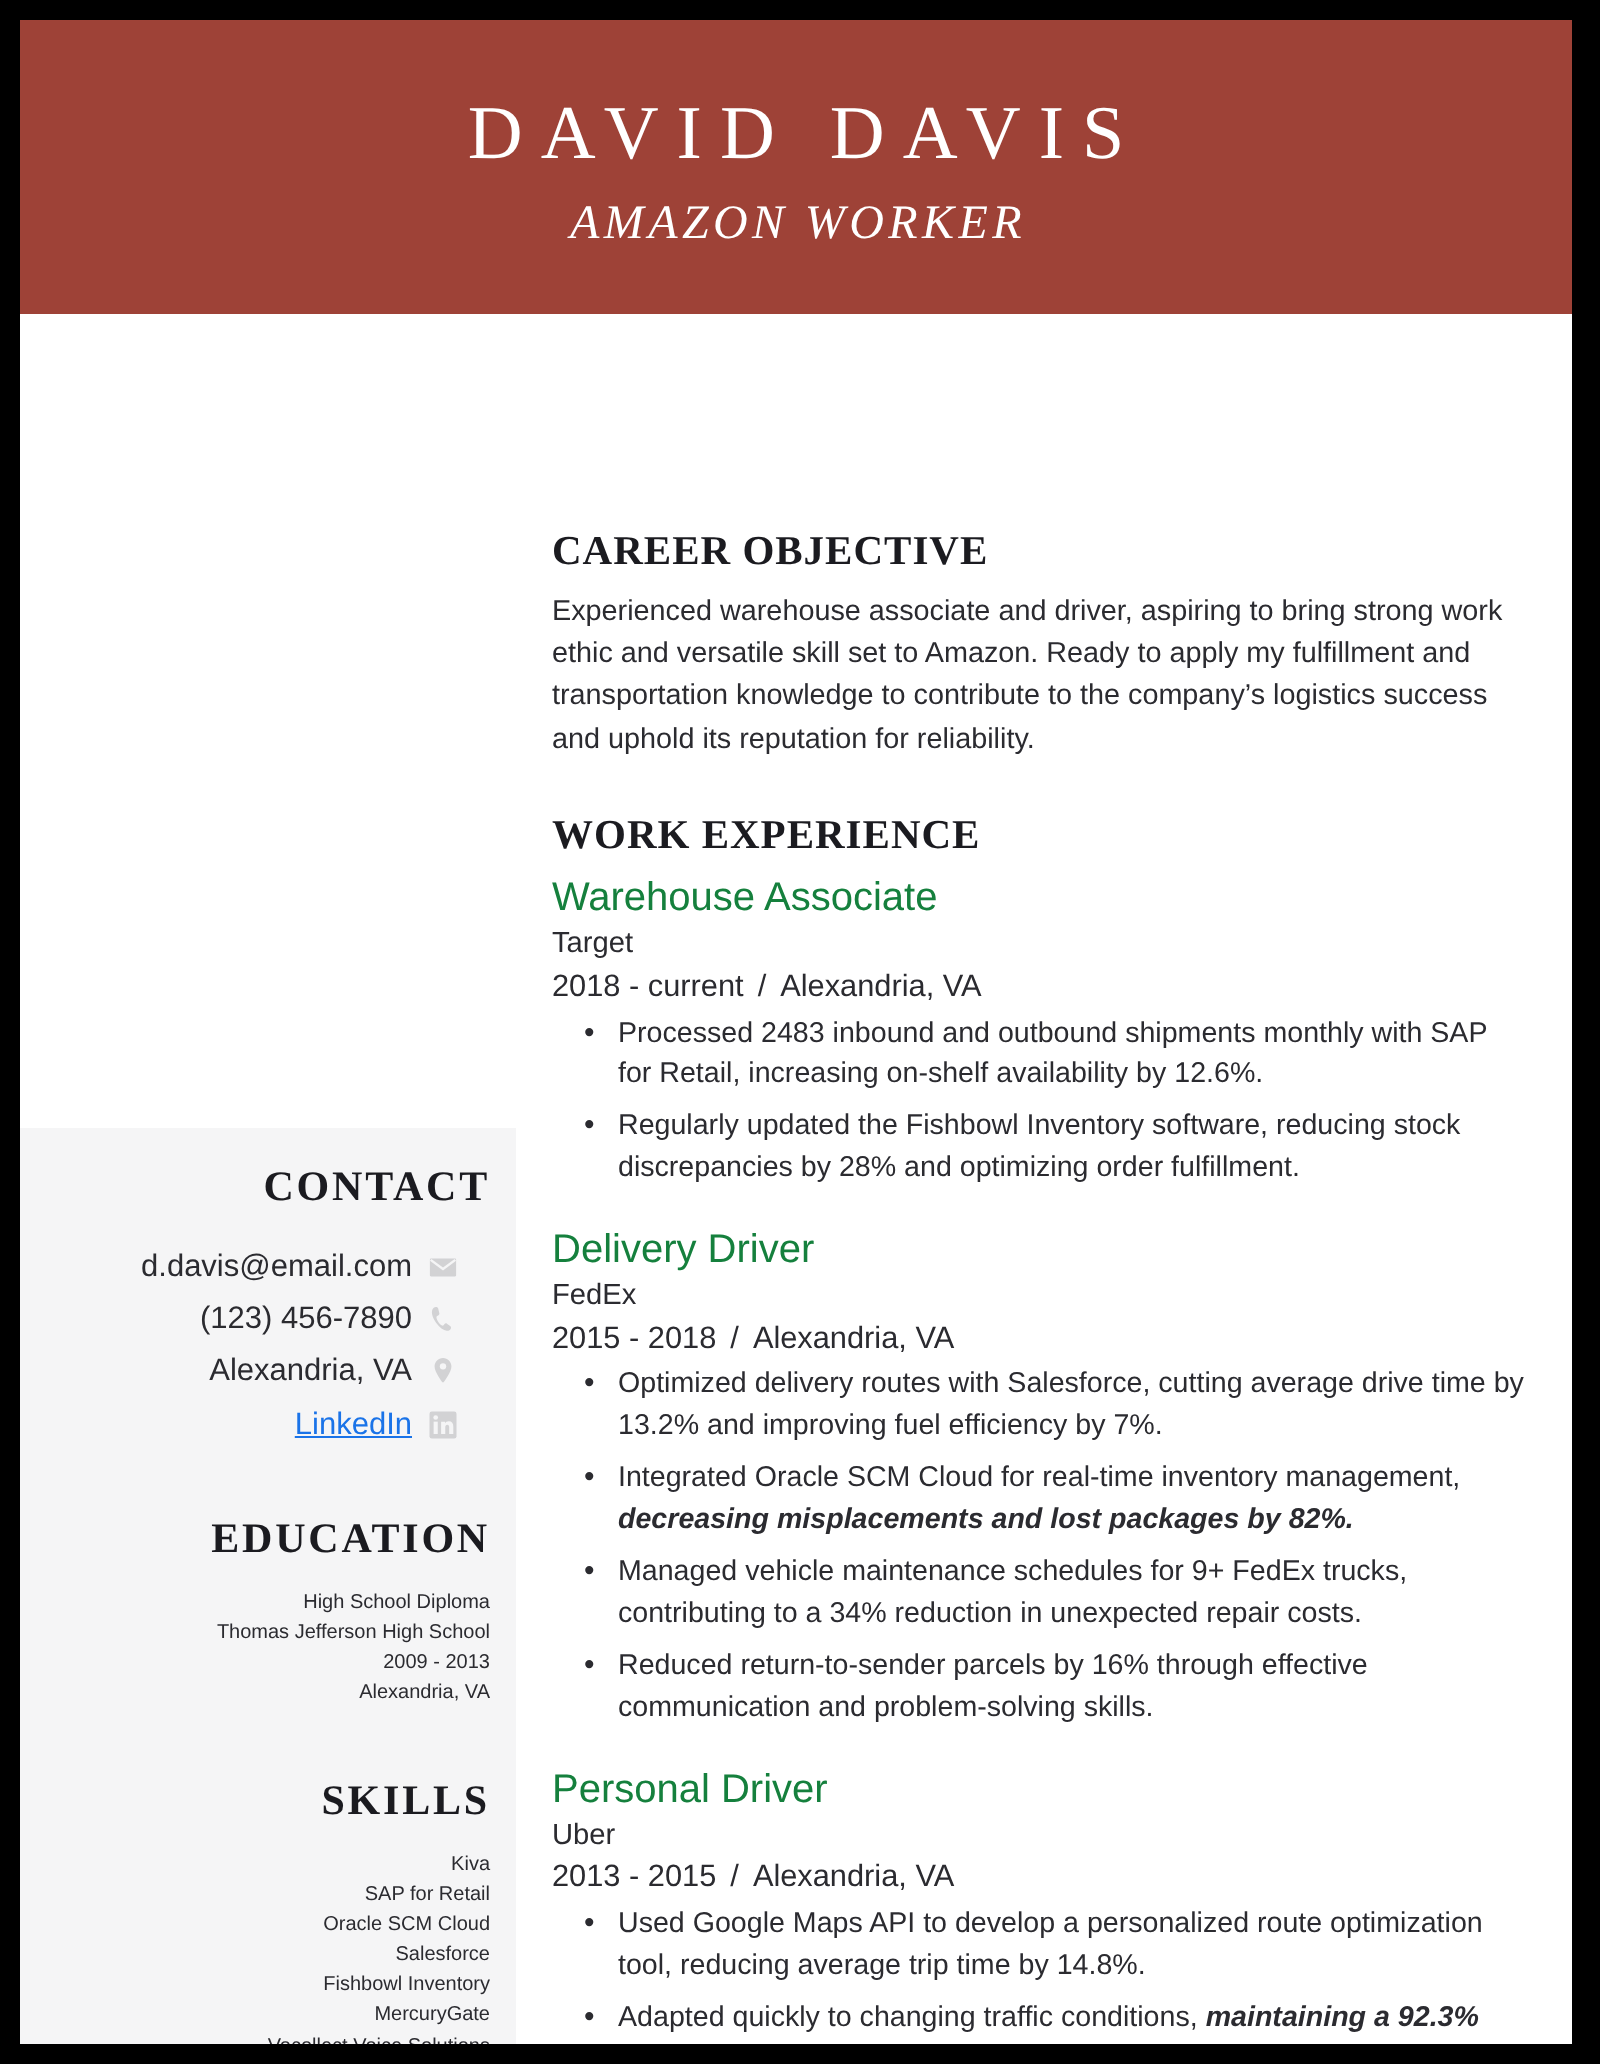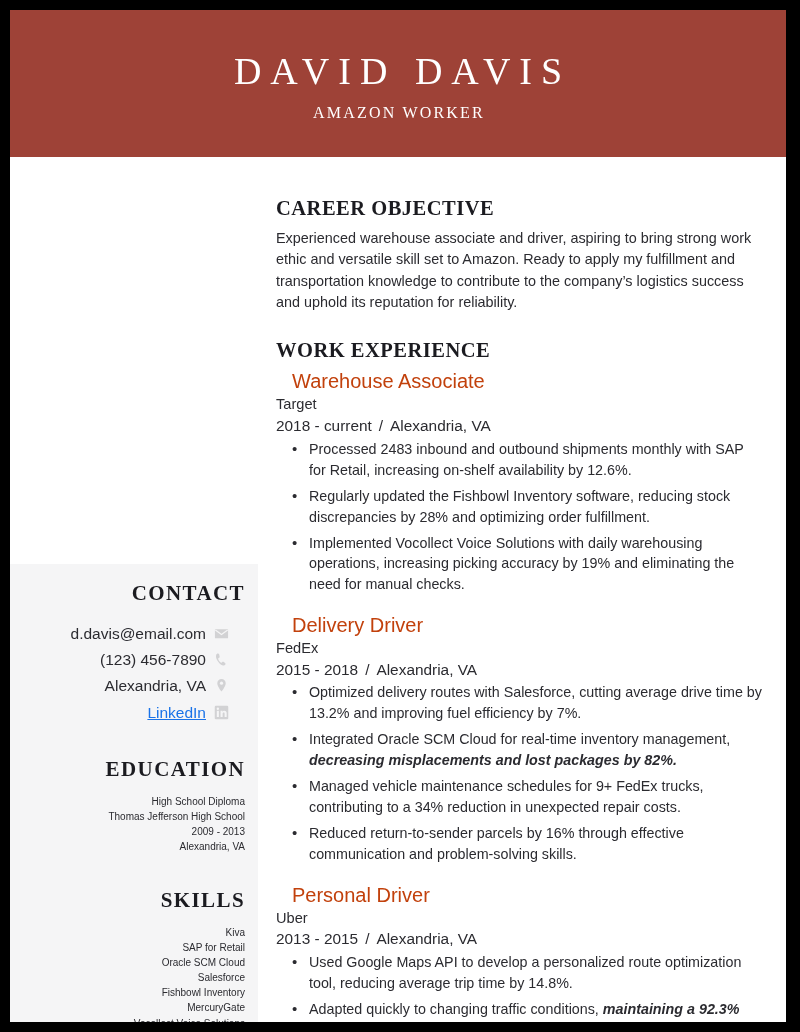--- a/index.html
+++ b/index.html
@@ -41,21 +41,22 @@
   .header-name {
     font-family: "Liberation Serif", serif;
     font-size: 38px;
     letter-spacing: 9px;
     font-weight: 400;
     line-height: 1.1;
     text-indent: 9px;
   }
   .header-title {
     font-family: "Liberation Serif", serif;
-    font-size: 16px;
+    font-style: italic;
+    font-size: 24px;
     letter-spacing: 2.2px;
     margin-top: 11px;
     text-indent: 2px;
   }
 
   
   .body-wrap {
     display: flex;
     align-items: flex-end;
     height: 889px;
@@ -136,23 +137,23 @@
     font-size: 14.4px;
     line-height: 1.48;
     color: #2b2b30;
     margin: 0;
   }
 
   .job { margin-top: 6px; }
   .job + .job { margin-top: 17px; }
   .job-title {
     font-size: 20px;
-    color: #c2410c;
+    color: #15803d;
     font-weight: 400;
-    margin: 0 0 1px 16px;
+    margin: 0 0 1px 0;
     line-height: 1.3;
   }
   .job-company {
     font-size: 14.6px;
     color: #2b2b30;
     margin: 0 0 1px 0;
     line-height: 1.35;
   }
   .job-meta {
     font-size: 15.4px;
@@ -271,21 +272,20 @@
 
       <h2 class="main-heading exp">WORK EXPERIENCE</h2>
 
       <div class="job">
         <h3 class="job-title">Warehouse Associate</h3>
         <div class="job-company">Target</div>
         <div class="job-meta"><span>2018 - current</span><span class="sep">/</span><span>Alexandria, VA</span></div>
         <ul class="bullets">
           <li><span>Processed 2483 inbound and outbound shipments monthly with SAP for Retail, increasing on-shelf availability by 12.6%.</span><em></em></li>
           <li><span>Regularly updated the Fishbowl Inventory software, reducing stock discrepancies by 28% and optimizing order fulfillment.</span><em></em></li>
-          <li><span>Implemented Vocollect Voice Solutions with daily warehousing operations, increasing picking accuracy by 19% and eliminating the need for manual checks.</span><em></em></li>
         </ul>
       </div>
 
       <div class="job">
         <h3 class="job-title">Delivery Driver</h3>
         <div class="job-company">FedEx</div>
         <div class="job-meta"><span>2015 - 2018</span><span class="sep">/</span><span>Alexandria, VA</span></div>
         <ul class="bullets">
           <li><span>Optimized delivery routes with Salesforce, cutting average drive time by 13.2% and improving fuel efficiency by 7%.</span><em></em></li>
           <li><span>Integrated Oracle SCM Cloud for real-time inventory management, </span><em>decreasing misplacements and lost packages by 82%.</em></li>

